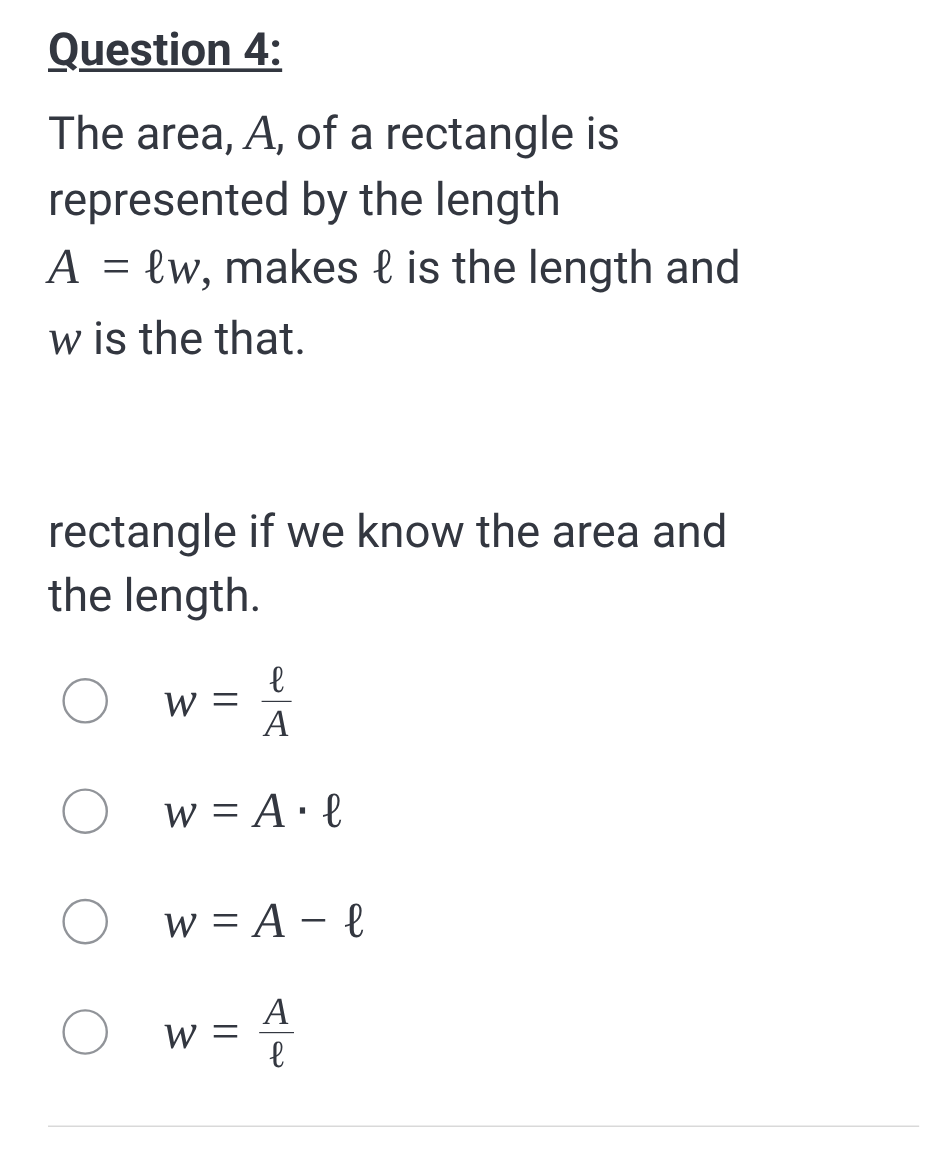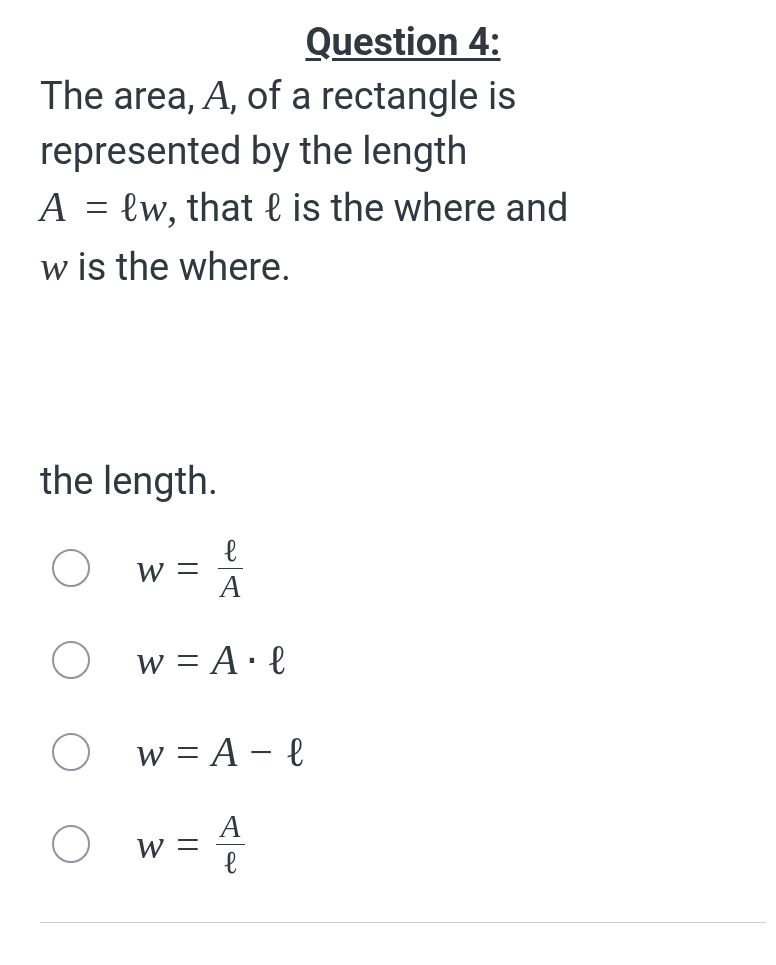--- a/index.html
+++ b/index.html
@@ -14,27 +14,26 @@
       background: #ffffff;
       color: #333740;
       padding: 20px 10px 20px 40px;
     }
     .question-title {
       font-weight: 700;
       font-size: 38px;
       text-decoration: underline;
       text-underline-offset: 3px;
       color: #333740;
-      text-align: center;
     }
     .question-text {
       font-size: 38px;
       line-height: 1.4;
       color: #333740;
-      margin-top: 2px;
+      margin-top: 18px;
     }
     .math-italic {
       font-family: "Times New Roman", Times, serif;
       font-style: italic;
       font-size: 42px;
     }
     .math-roman {
       font-family: "Times New Roman", Times, serif;
       font-style: normal;
       font-size: 42px;
@@ -110,25 +109,25 @@
 </head>
 <body>
 
 <div>
   <div class="question-title">Question 4:</div>
 
   <div class="question-text">
     <span>The area, </span><span class="math-italic">A</span><span>, of a rectangle is</span><br>
     <span>represented by the length</span><br>
     <span class="math-italic">A</span>
-    <span class="math-roman" style="margin: 0 10px;">=</span><span class="script-l">ℓ</span><span class="math-italic">w</span><span class="math-roman">,</span><span> that </span><span class="script-l">ℓ</span><span> is the where and</span><br>
-    <span class="math-italic">w</span><span> is the where.</span><br>
+    <span class="math-roman" style="margin: 0 10px;">=</span><span class="script-l">ℓ</span><span class="math-italic">w</span><span class="math-roman">,</span><span> makes </span><span class="script-l">ℓ</span><span> is the length and</span><br>
+    <span class="math-italic">w</span><span> is the that.</span><br>
     <br>
     <br>
-    <br>
+    <span>rectangle if we know the area and</span><br>
     <span>the length.</span>
   </div>
 
   <div class="options">
 
     <div class="option">
       <div class="radio"></div>
       <div class="option-math">
         <span class="var">w</span>
         <span class="eq-sign">=</span>

